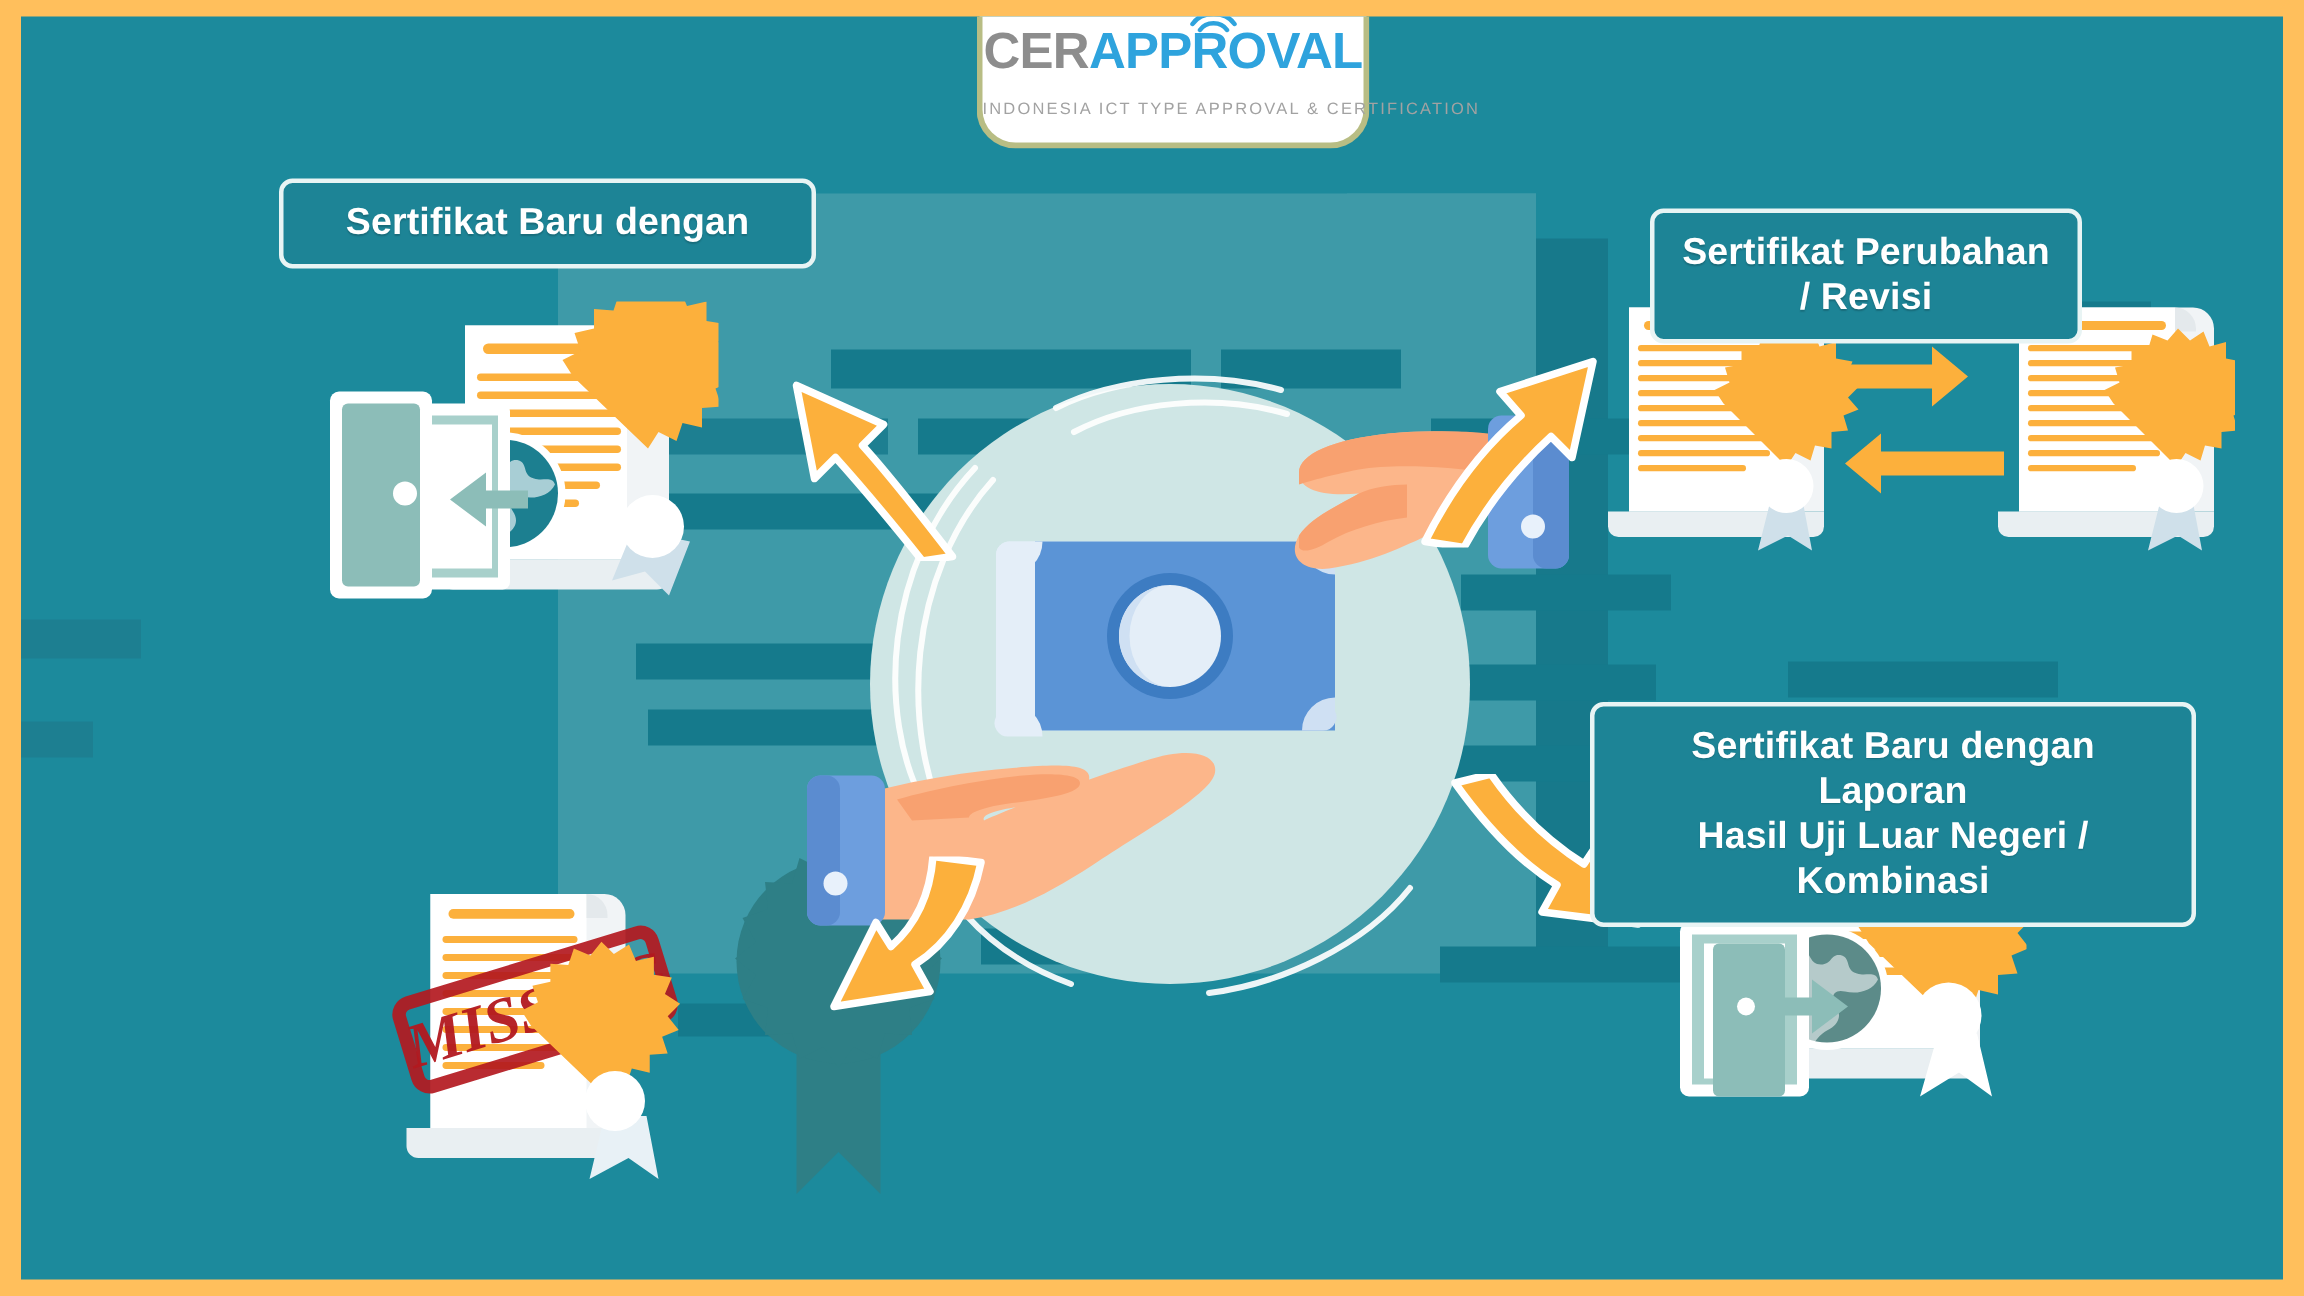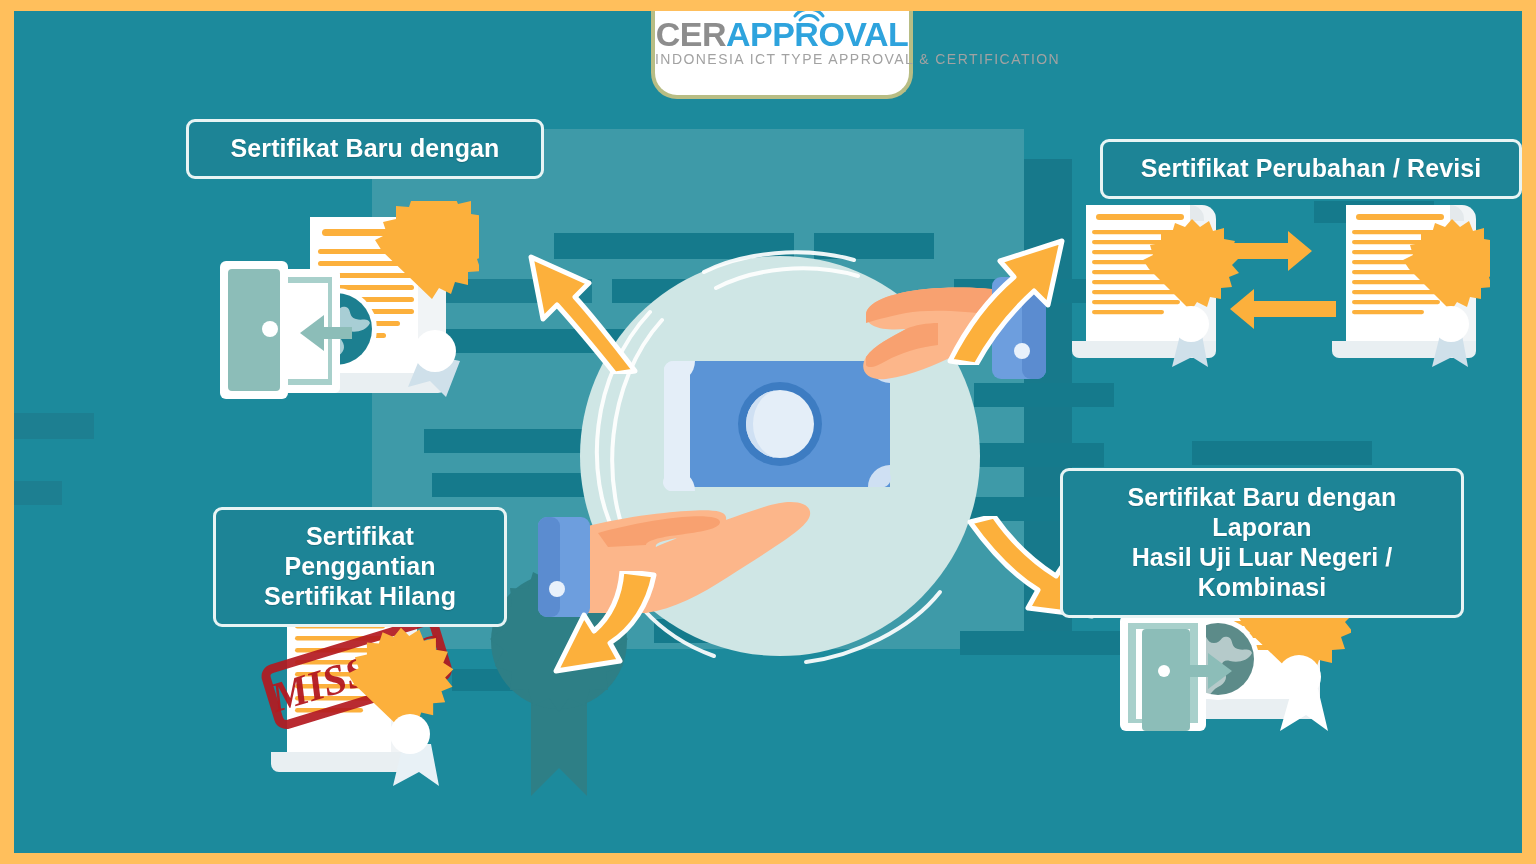--- a/index.html
+++ b/index.html
@@ -54,21 +54,21 @@
     border-radius:9px;
     color:#ffffff;
     font-weight:bold;
     text-align:center;
     line-height:1.20;
     letter-spacing:0.1px;
     box-sizing:border-box;
     text-shadow:0 1px 1px rgba(0,0,0,.18);
   }
   #label-tl{left:172px;top:108px;width:358px;padding:11px 16px 13px;font-size:25px;}
-  #label-tr{left:1086px;top:128px;width:422px;padding:11px 14px 13px;font-size:25px;}
+  #label-tr{left:1086px;top:128px;width:288px;padding:11px 14px 13px;font-size:25px;}
   #label-br{left:1046px;top:437px;width:404px;padding:11px 14px 13px;font-size:25px;margin-top:20px;}
   #label-bl{left:199px;top:496px;width:294px;padding:11px 14px 13px;font-size:25px;}
 
   
   #logo{
     position:absolute;left:637px;top:-38px;width:262px;height:126px;
     background:#ffffff;
     border:4px solid #b8bd84;
     border-top:none;
     border-radius:0 0 26px 26px;
@@ -78,22 +78,22 @@
   #logo-word{
     margin-top:44px;
     font-size:34px;font-weight:bold;letter-spacing:-0.5px;
     line-height:1;
     position:relative;display:inline-block;
   }
   #logo-cer{color:#8d8d8d;}
   #logo-approval{color:#2ea3dd;}
   #wifi{position:absolute;left:136px;top:-15px;width:34px;height:20px;}
   #logo-tag{
-    margin-top:0;
-    font-size:14px;color:#a2a2a2;letter-spacing:1.45px;
+    margin-top:16px;
+    font-size:11px;color:#a2a2a2;letter-spacing:1.45px;
     white-space:nowrap;
   }
 
   
   .certgroup{position:absolute;}
   #cert-tl{left:200px;top:190px;width:265px;height:220px;}
   #cert-tr{left:1046px;top:186px;width:430px;height:178px;}
   #cert-bl{left:243px;top:575px;width:205px;height:215px;}
   #cert-br{left:1092px;top:520px;width:245px;height:215px;}
 </style>
@@ -394,24 +394,20 @@
 
     <div class="label" id="label-tr">
       <div>Sertifikat Perubahan / Revisi</div>
     </div>
 
     <div class="label" id="label-br">
       <div>Sertifikat Baru dengan Laporan</div>
       <div>Hasil Uji Luar Negeri / Kombinasi</div>
     </div>
 
-    <div class="label" id="label-bl">
-      <div>Sertifikat Penggantian</div>
-      <div>Sertifikat Hilang</div>
-    </div>
 
     <div id="logo">
       <div id="logo-word">
         <span id="logo-cer">CER</span><span id="logo-approval">APPROVAL</span>
         <svg id="wifi" viewBox="0 0 34 20">
           <g fill="none" stroke="#2ea3dd" stroke-width="3" stroke-linecap="round">
             <path d="M3 14 C9 5 25 5 31 14"></path>
             <path d="M8 18 C12 12 22 12 26 18"></path>
           </g>
         </svg>

